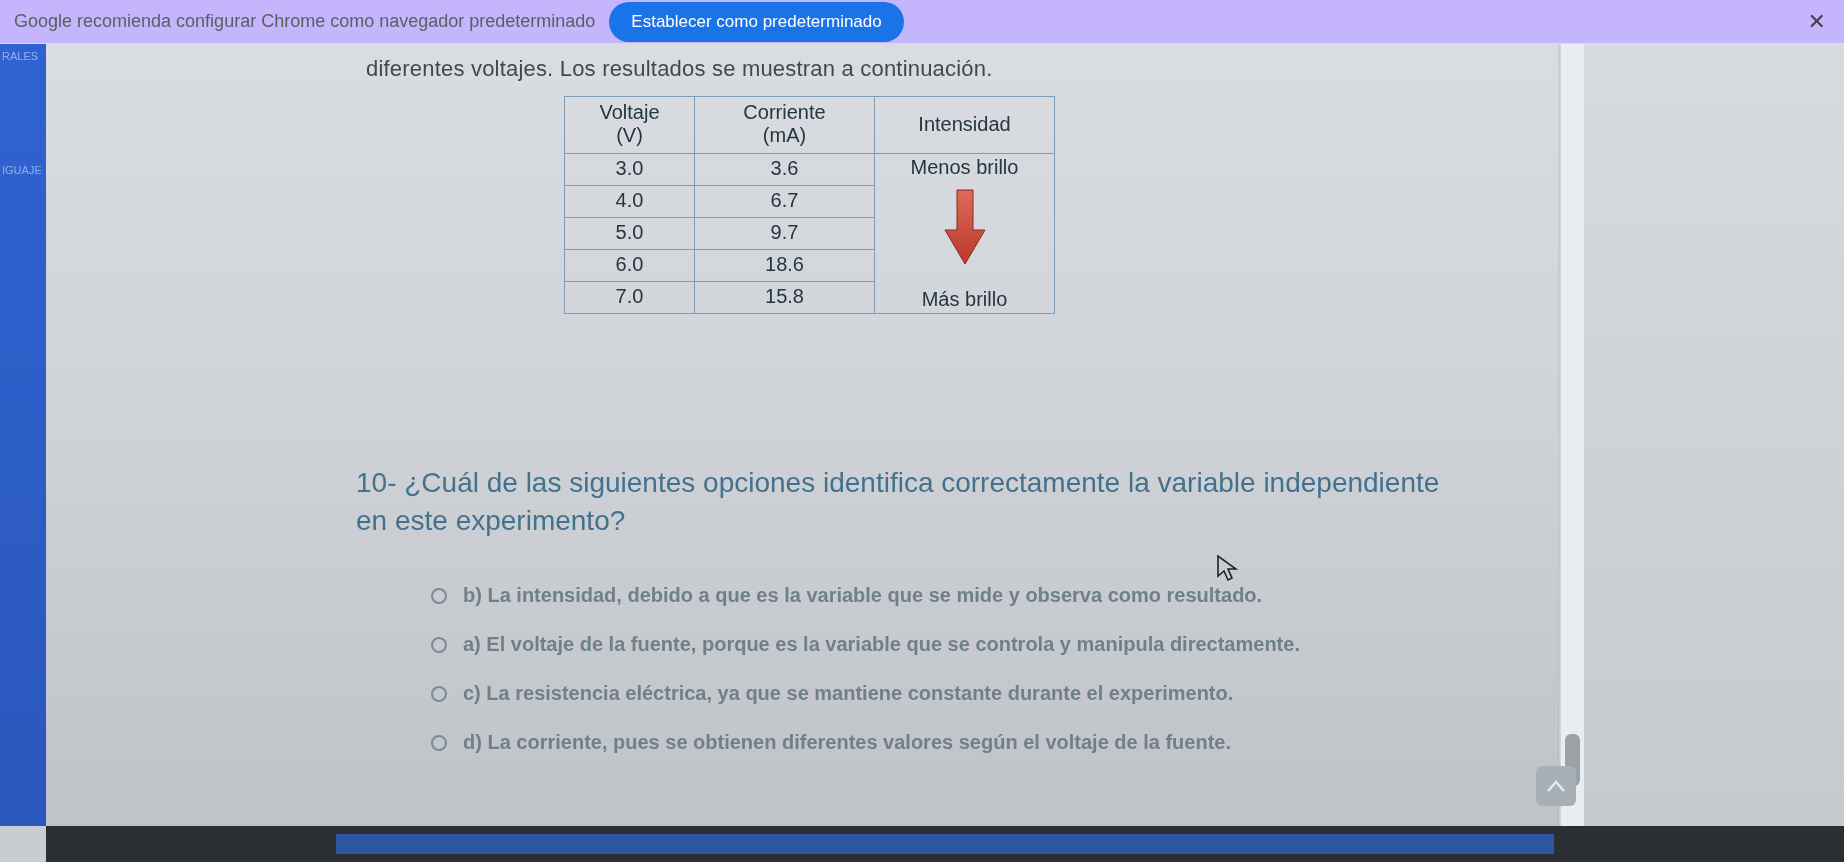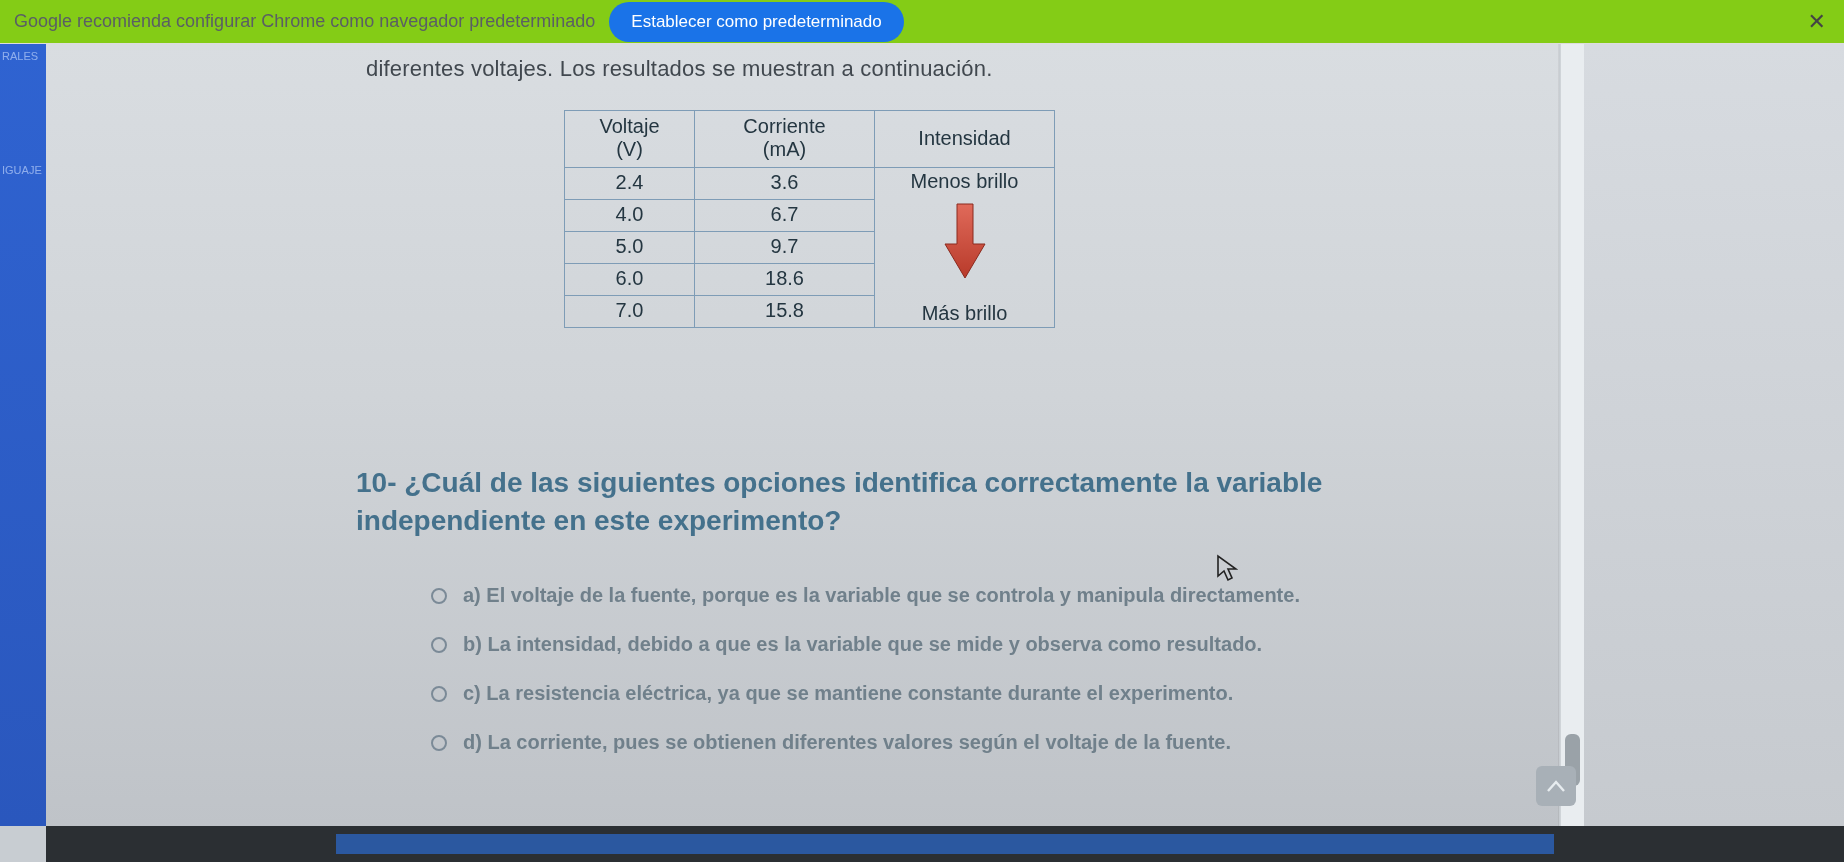--- a/index.html
+++ b/index.html
@@ -8,21 +8,21 @@
       background: #c8cdd2;
       width: 1844px;
       height: 862px;
       position: relative;
       overflow: hidden;
     }
     .browser-banner {
       position: absolute;
       top: 0; left: 0; right: 0;
       height: 44px;
-      background: #84cc16;
+      background: #c4b5fd;
       display: flex;
       align-items: center;
       padding: 8px 14px;
       gap: 14px;
       border-bottom: 1px solid #ddd;
       z-index: 5;
     }
     .browser-banner .msg {
       color: #5a5f64;
       font-size: 18px;
@@ -69,21 +69,21 @@
       position: absolute;
       left: 320px; top: 12px; right: 23px;
     }
     .lead {
       color: #41484f;
       font-size: 22px;
       font-weight: 400;
       letter-spacing: .2px;
     }
     .data-table {
-      margin-top: 28px;
+      margin-top: 14px;
       margin-left: 198px;
       border-collapse: collapse;
       background: rgba(255,255,255,0);
     }
     .data-table th, .data-table td {
       border: 1px solid #7e9cb6;
       text-align: center;
       color: #243641;
       font-size: 20px;
       font-weight: 400;
@@ -107,21 +107,21 @@
     }
     .arrow-down {
       position: absolute; left: 50%; top: 34px;
       transform: translateX(-50%);
     }
     .question {
       position: absolute;
       left: 310px; top: 420px; right: 100px;
       color: #44718c;
       font-size: 28px;
-      font-weight: 700;
+      font-weight: 400;
       line-height: 1.35;
     }
     .options {
       position: absolute;
       left: 385px; top: 540px; right: 120px;
     }
     .option {
       display: flex;
       align-items: center;
       gap: 16px;
@@ -205,21 +205,21 @@
     <table class="data-table">
       <thead>
         <tr>
           <th class="col-v">Voltaje (V)</th>
           <th class="col-c">Corriente (mA)</th>
           <th class="col-i">Intensidad</th>
         </tr>
       </thead>
       <tbody>
         <tr>
-          <td>2.4</td>
+          <td>3.0</td>
           <td>3.6</td>
           <td class="intensity-cell" rowspan="5">
             <div class="intensity-top">Menos brillo</div>
             <svg class="arrow-down" width="44" height="78" viewBox="0 0 44 78">
               <defs>
                 <linearGradient id="g" x1="0" y1="0" x2="0" y2="1">
                   <stop offset="0" stop-color="#e06a5a"></stop>
                   <stop offset="1" stop-color="#b83a2a"></stop>
                 </linearGradient>
               </defs>
@@ -249,25 +249,25 @@
   </div>
 
   <div class="question">
     <span>10-</span>
     <span>¿Cuál de las siguientes opciones identifica correctamente la variable independiente en este experimento?</span>
   </div>
 
   <div class="options">
     <label class="option">
       <span class="radio"></span>
+      <span class="olabel">b) La intensidad, debido a que es la variable que se mide y observa como resultado.</span>
+    </label>
+    <label class="option">
+      <span class="radio"></span>
       <span class="olabel">a) El voltaje de la fuente, porque es la variable que se controla y manipula directamente.</span>
-    </label>
-    <label class="option">
-      <span class="radio"></span>
-      <span class="olabel">b) La intensidad, debido a que es la variable que se mide y observa como resultado.</span>
     </label>
     <label class="option">
       <span class="radio"></span>
       <span class="olabel">c) La resistencia eléctrica, ya que se mantiene constante durante el experimento.</span>
     </label>
     <label class="option">
       <span class="radio"></span>
       <span class="olabel">d) La corriente, pues se obtienen diferentes valores según el voltaje de la fuente.</span>
     </label>
   </div>

